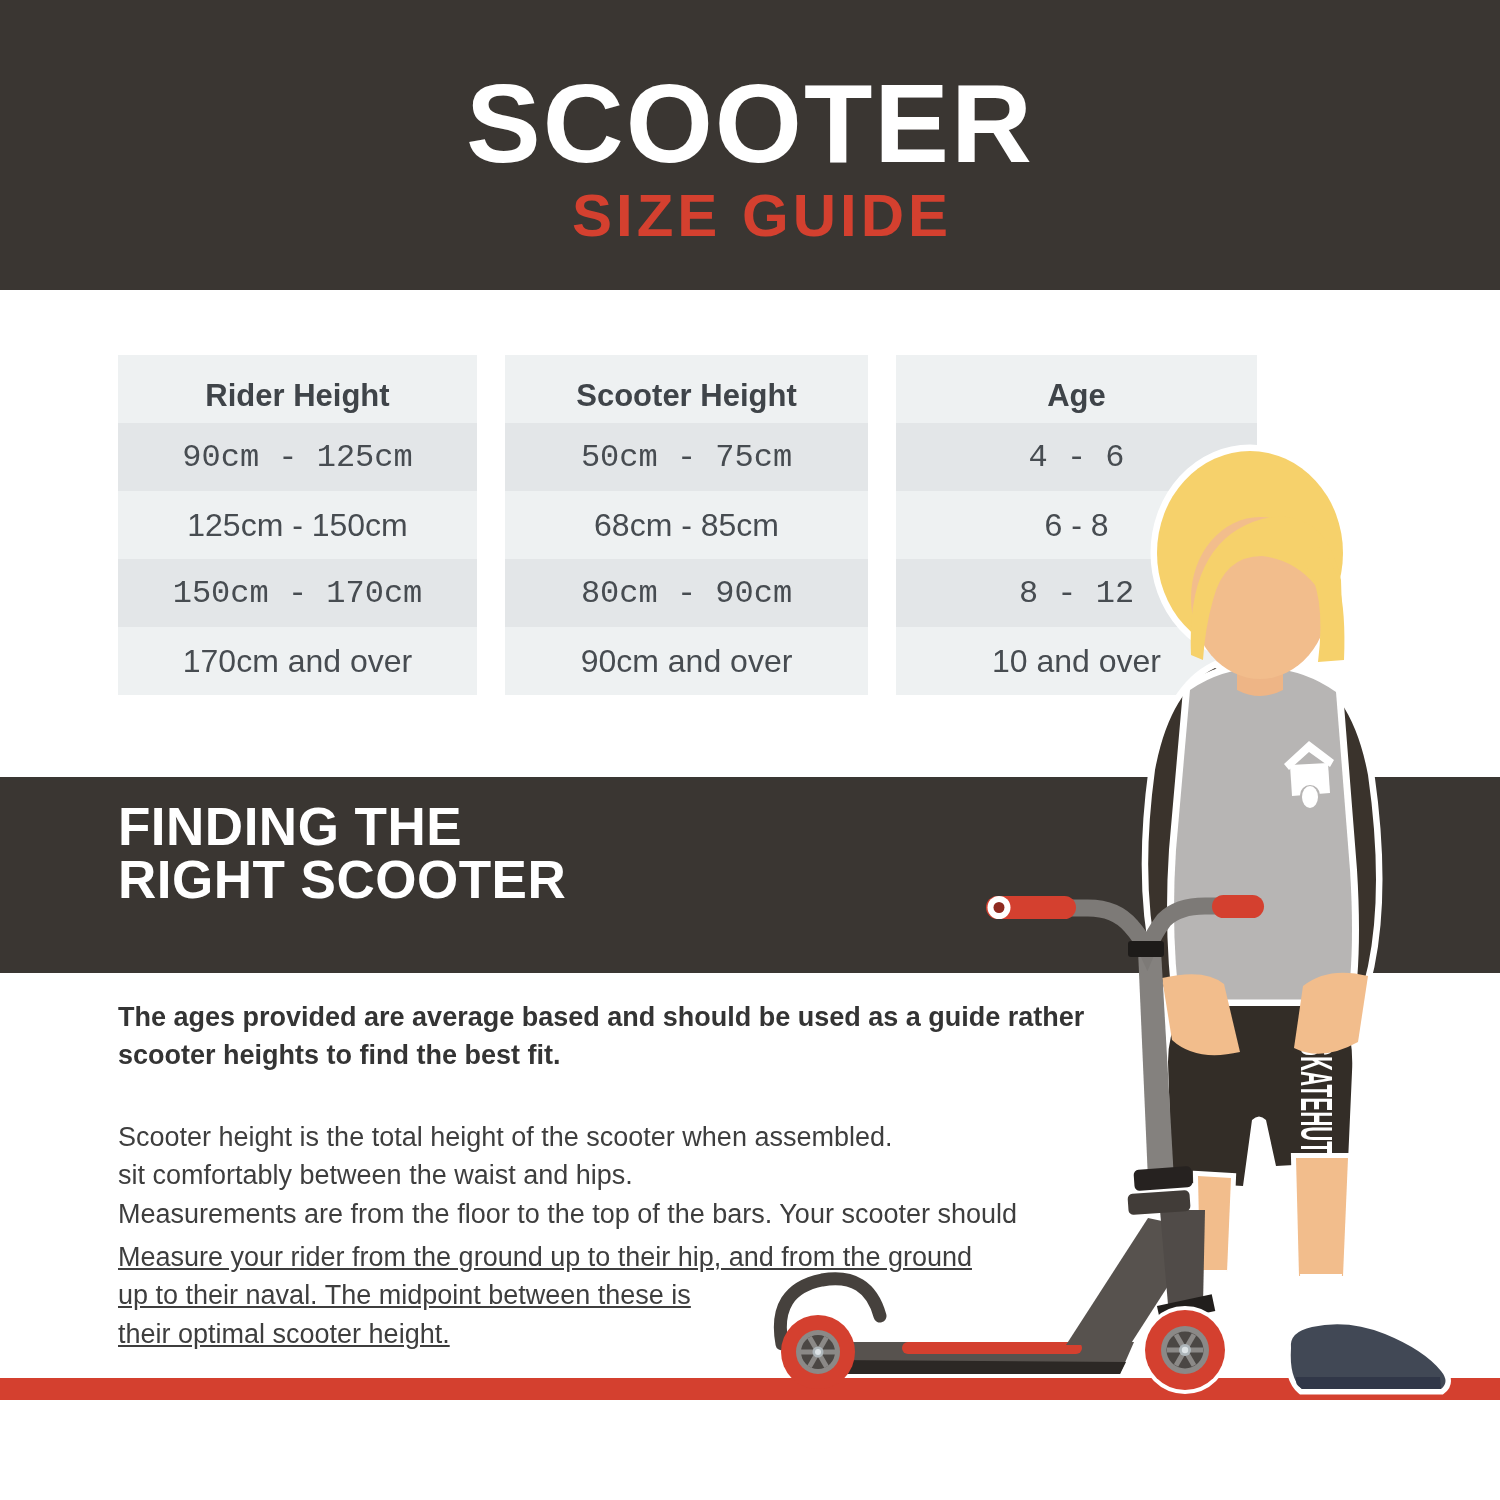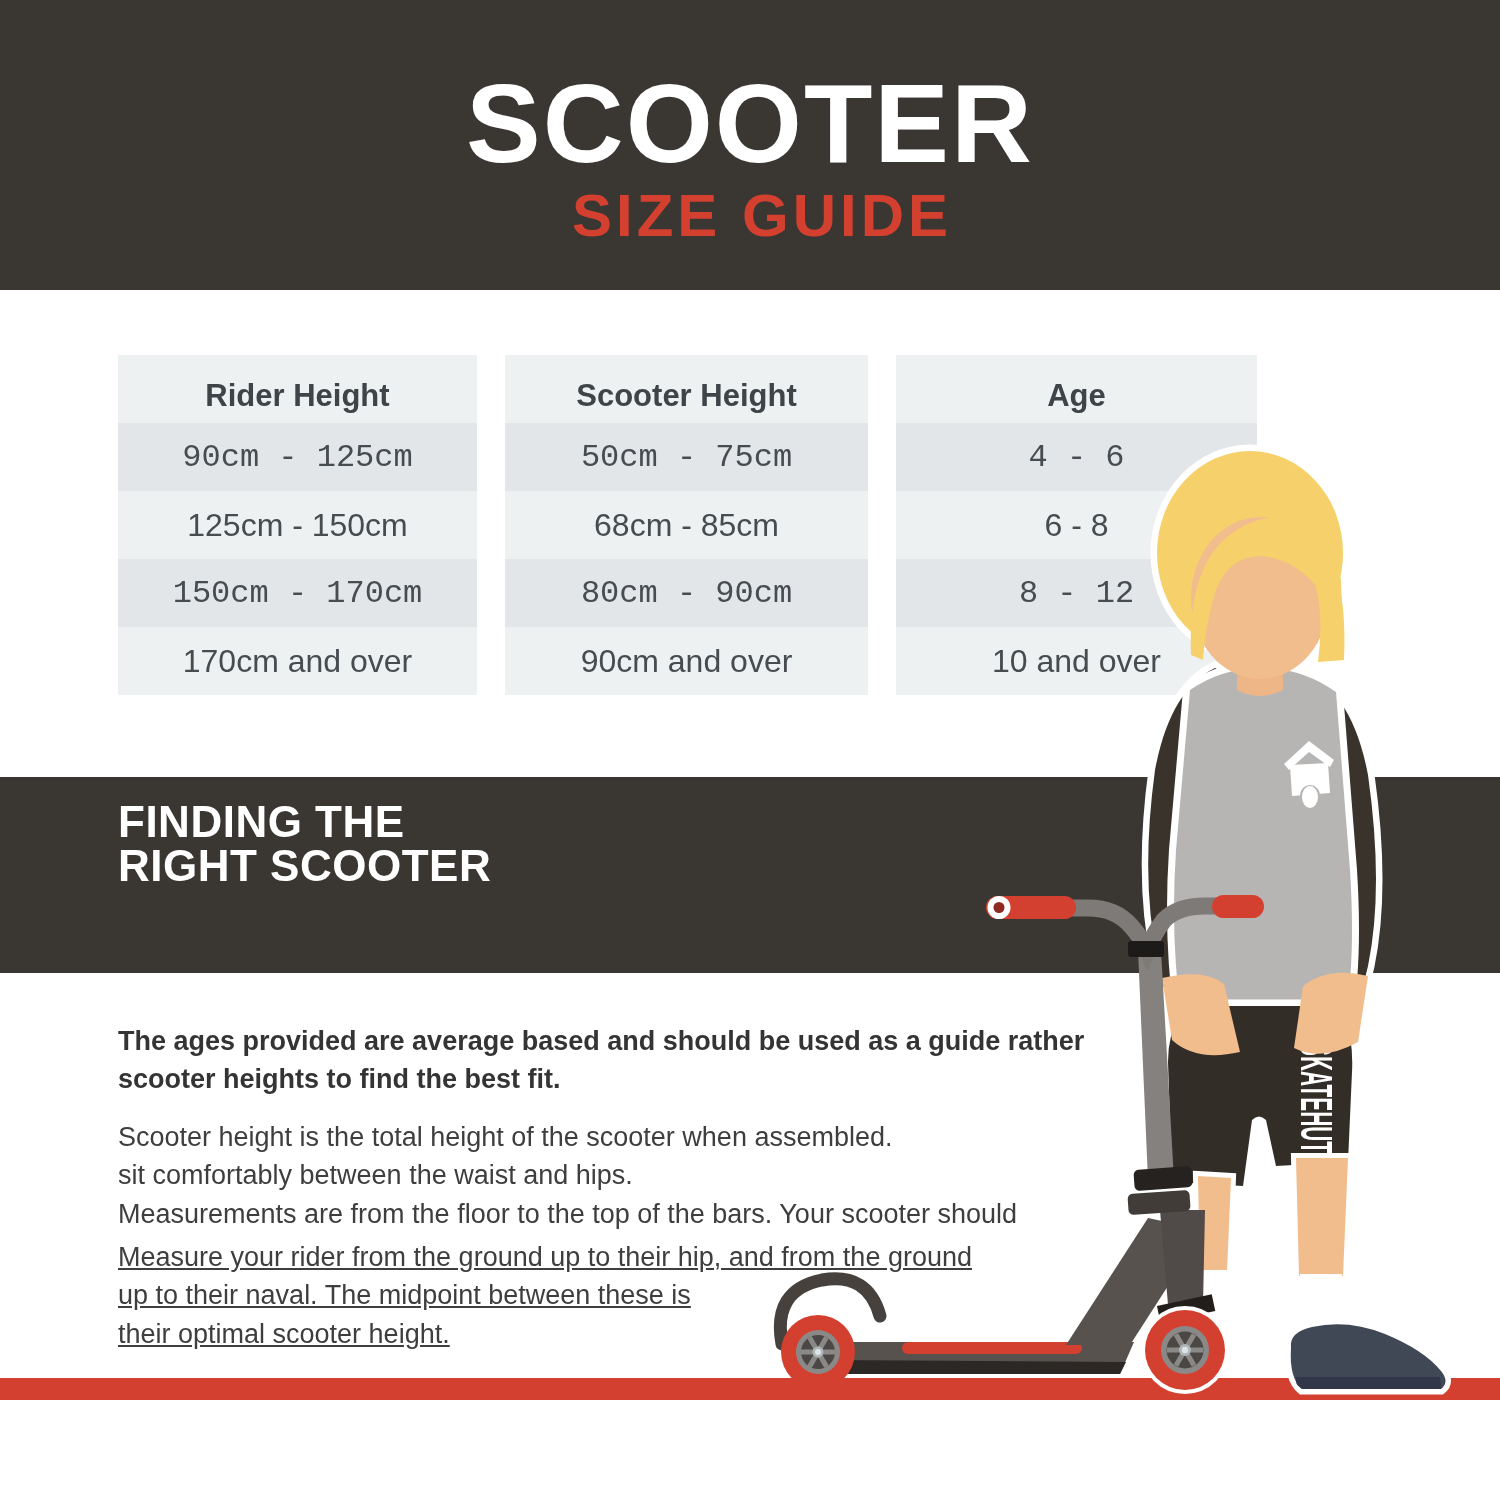--- a/index.html
+++ b/index.html
@@ -26,26 +26,26 @@
   .cell{
     display:flex;align-items:center;justify-content:center;
     font-size:32px;color:#474c51;background:#eef1f2;
   }
   .cell.hdr{height:82px;font-weight:700;color:#3f4449;font-size:31px;}
   .cell.alt{background:#e3e6e8;font-family:Liberation Mono, monospace;}
   
   .band-mid{position:absolute;left:0;top:777px;width:1500px;height:196px;background:#3a3632;}
   .mid-heading{
     position:absolute;left:118px;top:800px;color:#ffffff;
-    font-size:44px;font-weight:700;line-height:1.0;letter-spacing:0.5px;white-space:nowrap;
+    font-size:53px;font-weight:700;line-height:1.0;letter-spacing:0.5px;white-space:nowrap;
   }
   
   .para{position:absolute;left:118px;color:#3e3e3e;font-size:27px;line-height:1.42;}
   .para .line{white-space:nowrap;}
-  .para.bold{font-weight:700;color:#343434;margin-top:24px;}
+  .para.bold{font-weight:700;color:#343434;}
   .p1{top:998px;}
   .p2{top:1118px;}
   .p3{top:1238px;text-decoration:underline;}
   
   .band-footer{position:absolute;left:0;top:1378px;width:1500px;height:122px;background:#d4402f;}
   .footer-note{
     position:absolute;left:118px;top:1378px;height:122px;display:flex;align-items:center;
     color:#ffffff;font-size:29px;font-weight:700;letter-spacing:0.5px;white-space:nowrap;
   }
   .footer-logo{position:absolute;right:72px;top:1404px;}

